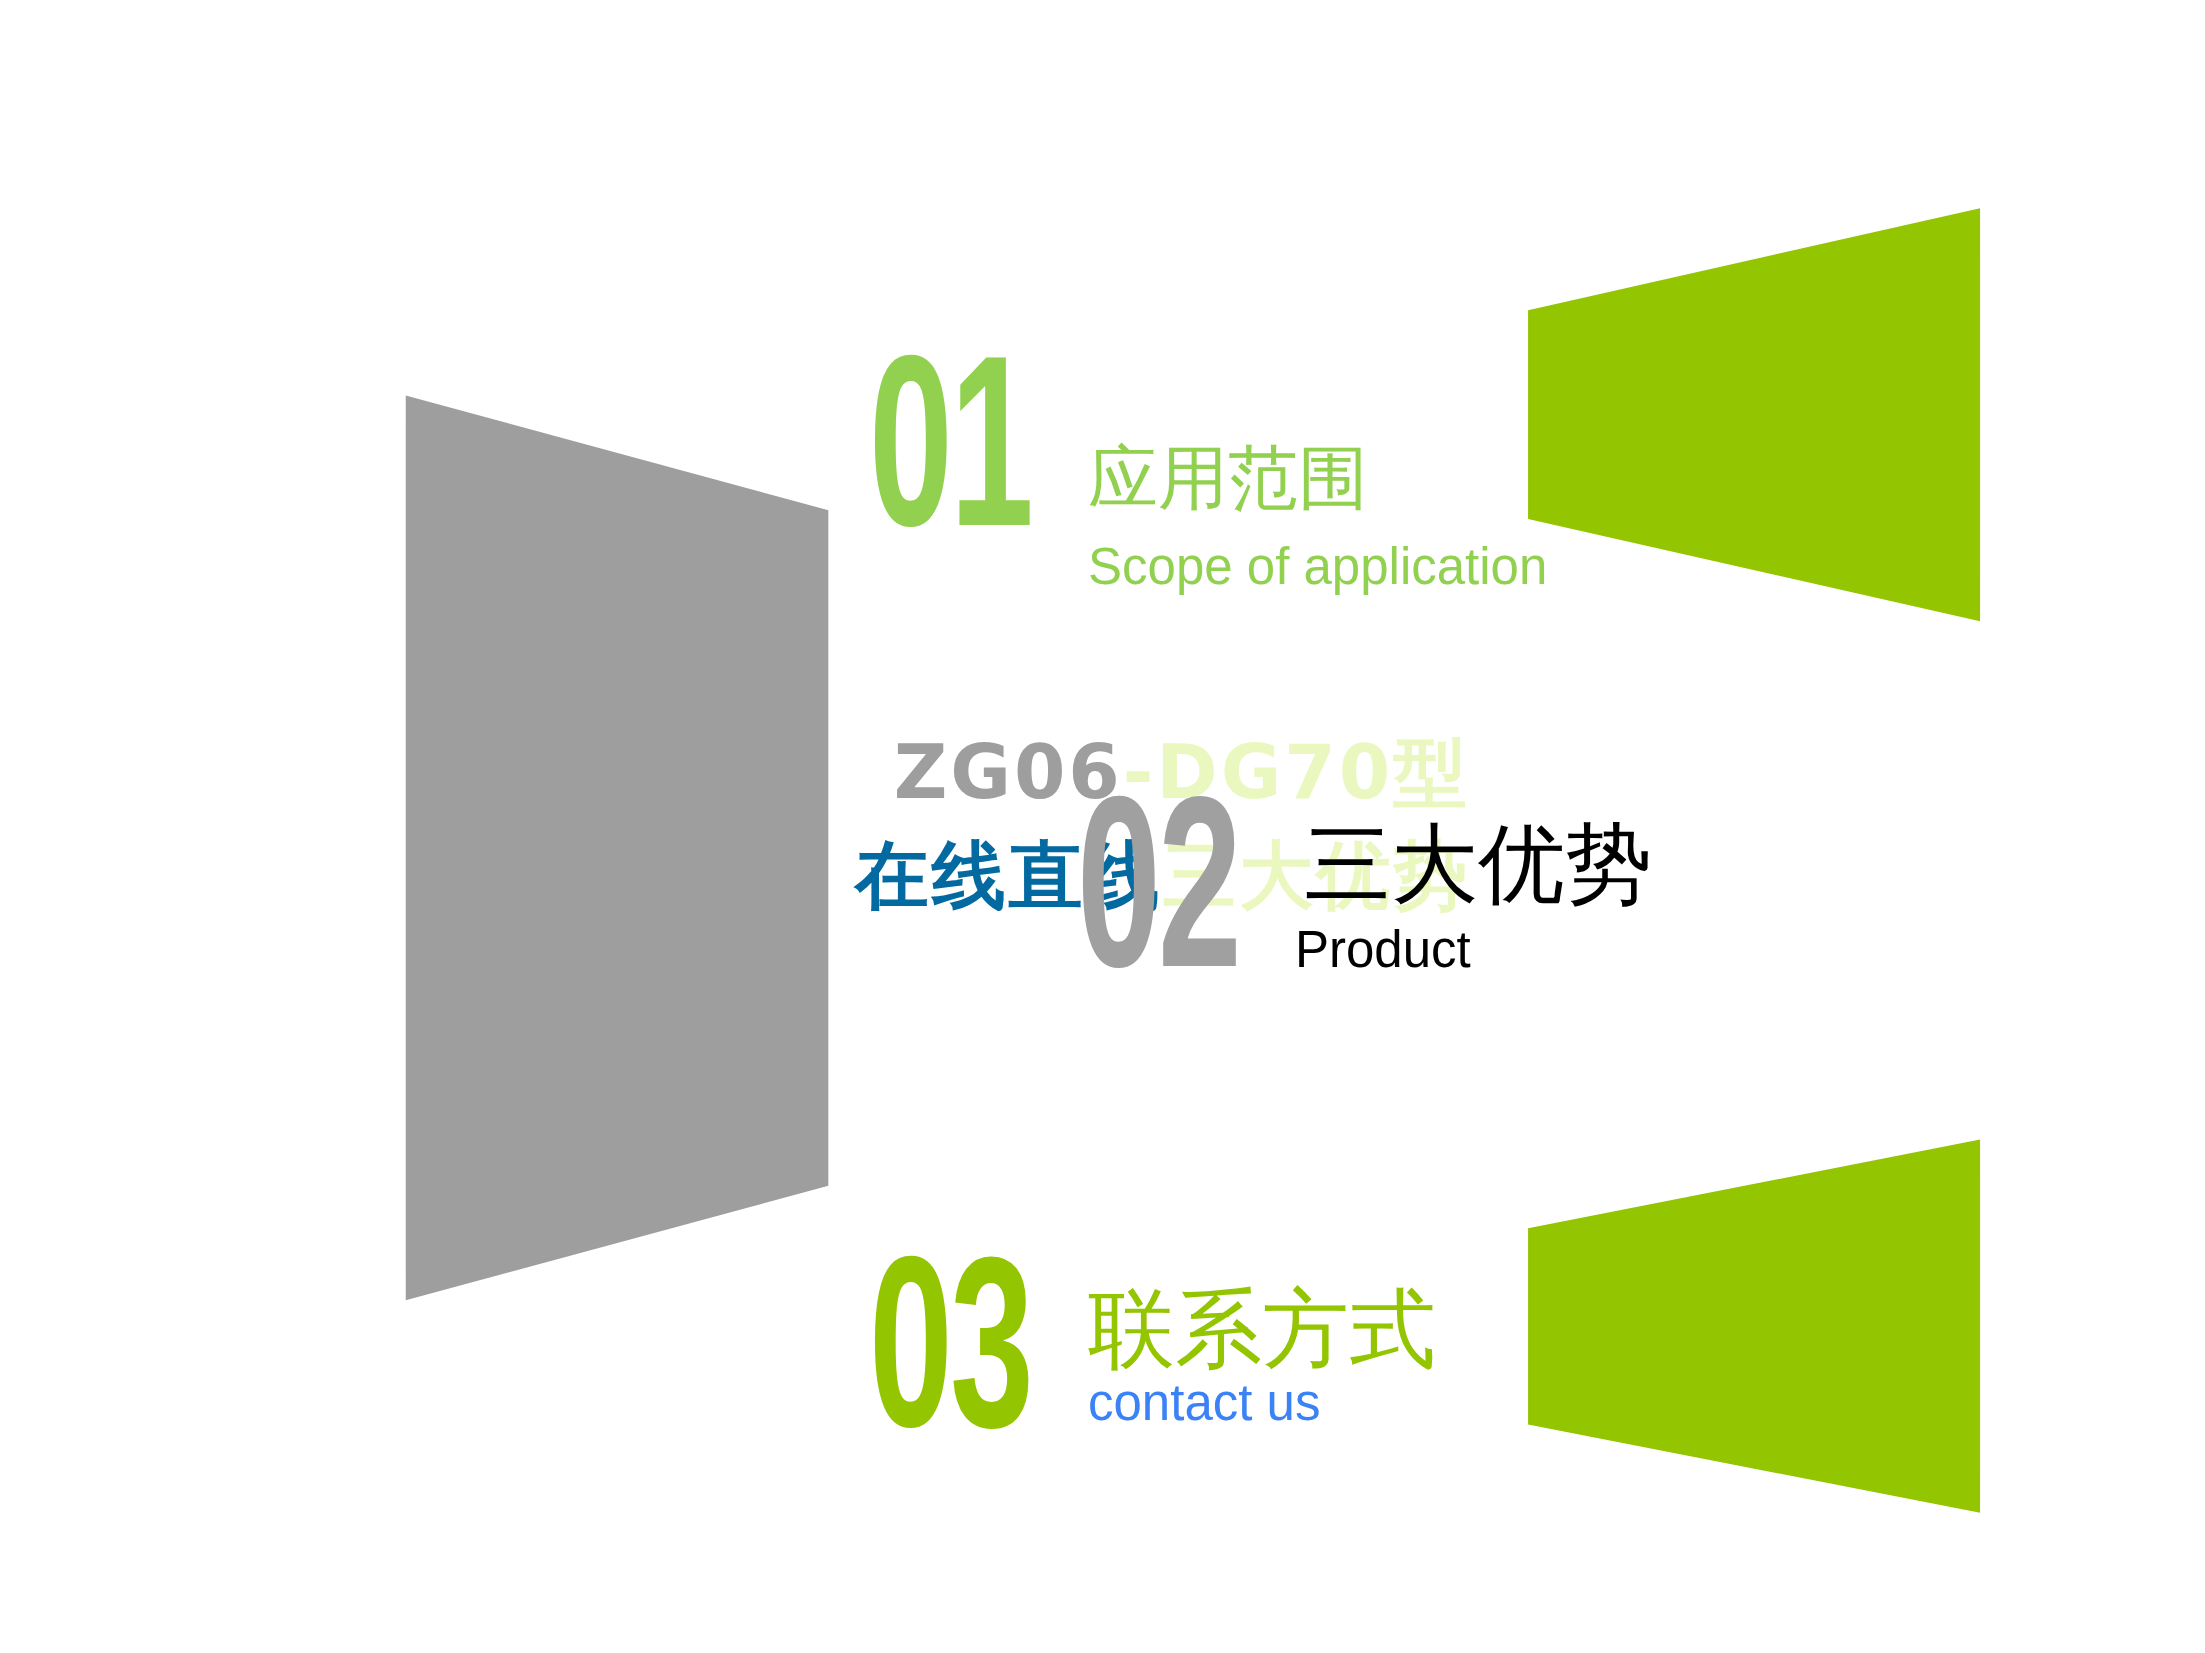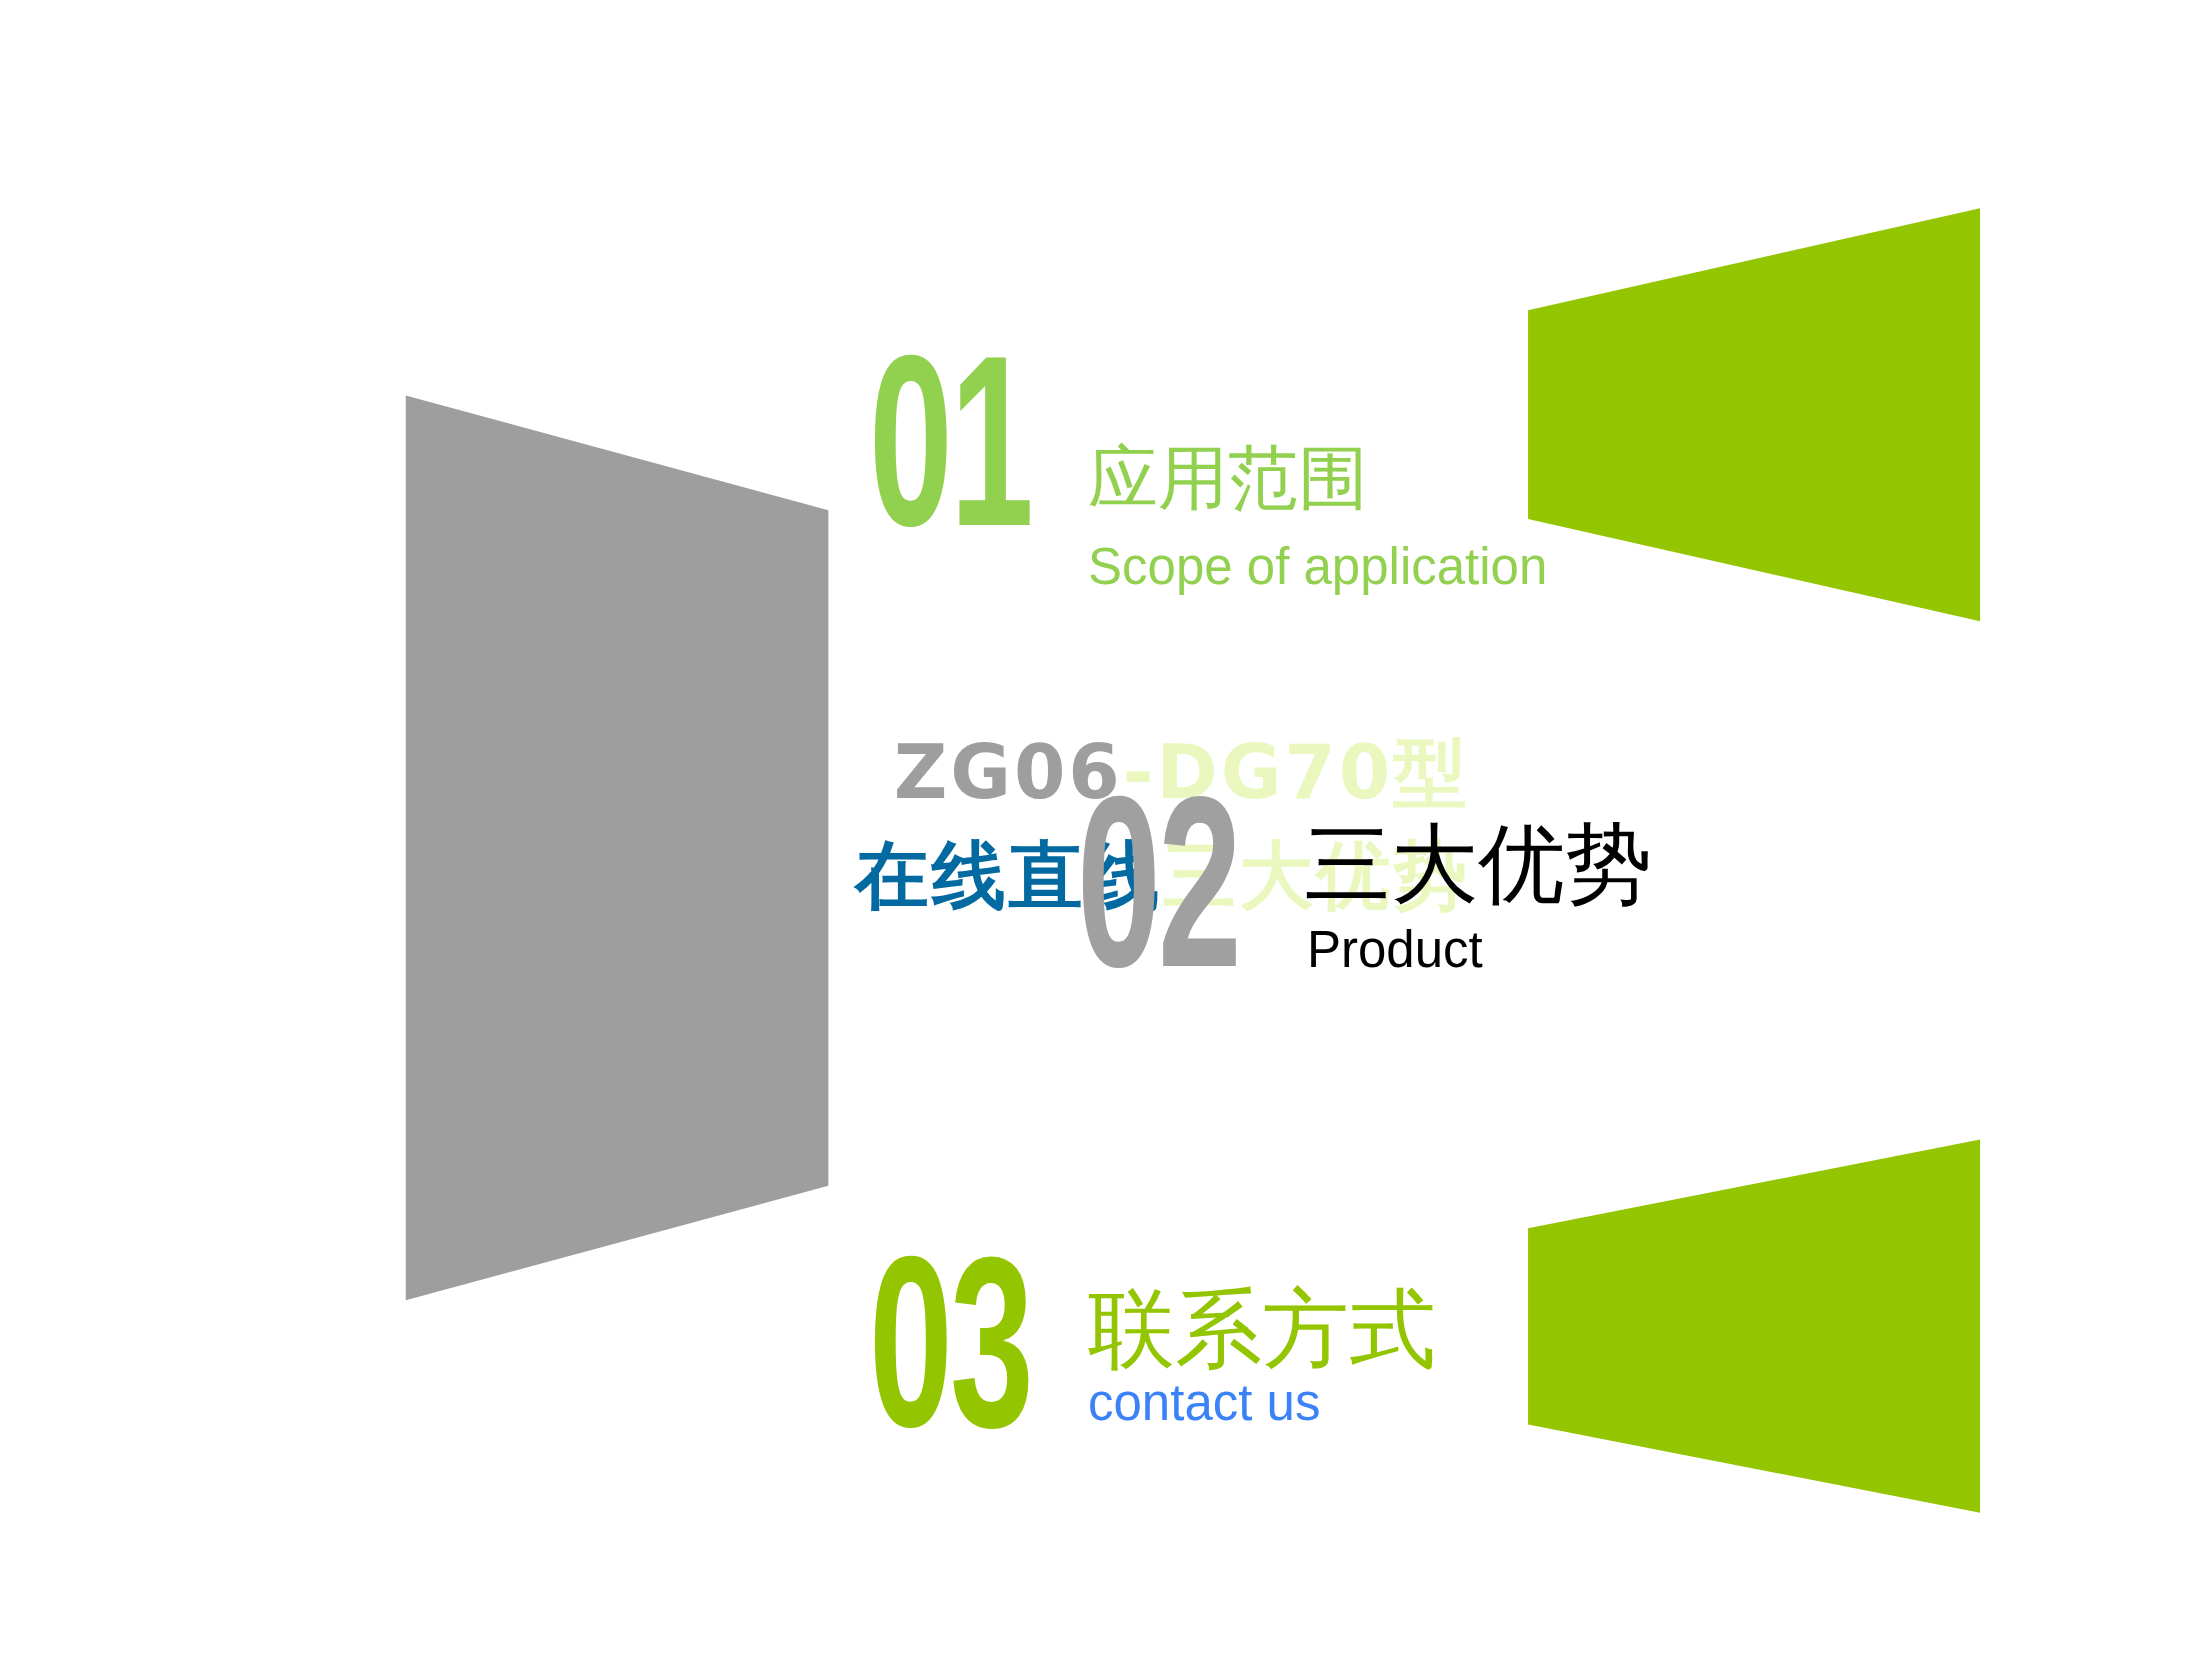--- a/index.html
+++ b/index.html
@@ -28,18 +28,18 @@
   <span style="color:#0369a1;margin-top:24px;">在线直线</span><span style="color:#eaf8c0;">三大优势</span>
 </div>
 <div class="abs title-line" style="top:970px; right:742px; font-size:81px; line-height:96px; color:#ffffff;">目录</div>
 
 <div class="abs num" style="left:869px; top:323px; font-size:243px; line-height:235px; color:#92d050;">01</div>
 <div class="abs cn" style="left:1088px; top:430px; font-size:70px; line-height:96px; color:#92d050;">应用范围</div>
 <div class="abs en" style="left:1088px; top:537px; font-size:51px; line-height:59px; color:#92d050;">Scope of application</div>
 
 <div class="abs num" style="left:1077px; top:764px; font-size:243px; line-height:235px; color:#a0a0a0;">02</div>
 <div class="abs cn" style="left:1294px; top:816px; font-size:87px; line-height:96px; color:#000000;margin-left:10px;">三大优势</div>
-<div class="abs en" style="left:1295px; top:920px; font-size:51px; line-height:59px; color:#000000;margin-left:12px;">Product</div>
+<div class="abs en" style="left:1295px; top:920px; font-size:51px; line-height:59px; color:#000000;">Product</div>
 
 <div class="abs num" style="left:869px; top:1224px; font-size:243px; line-height:235px; color:#93c500;">03</div>
 <div class="abs cn" style="left:1088px; top:1250px; font-size:87px; line-height:96px; color:#93c500;margin-top:31px;">联系方式</div>
 <div class="abs en" style="left:1088px; top:1373px; font-size:51px; line-height:59px; color:#3b82f6;">contact us</div>
 
 
 </body></html>

